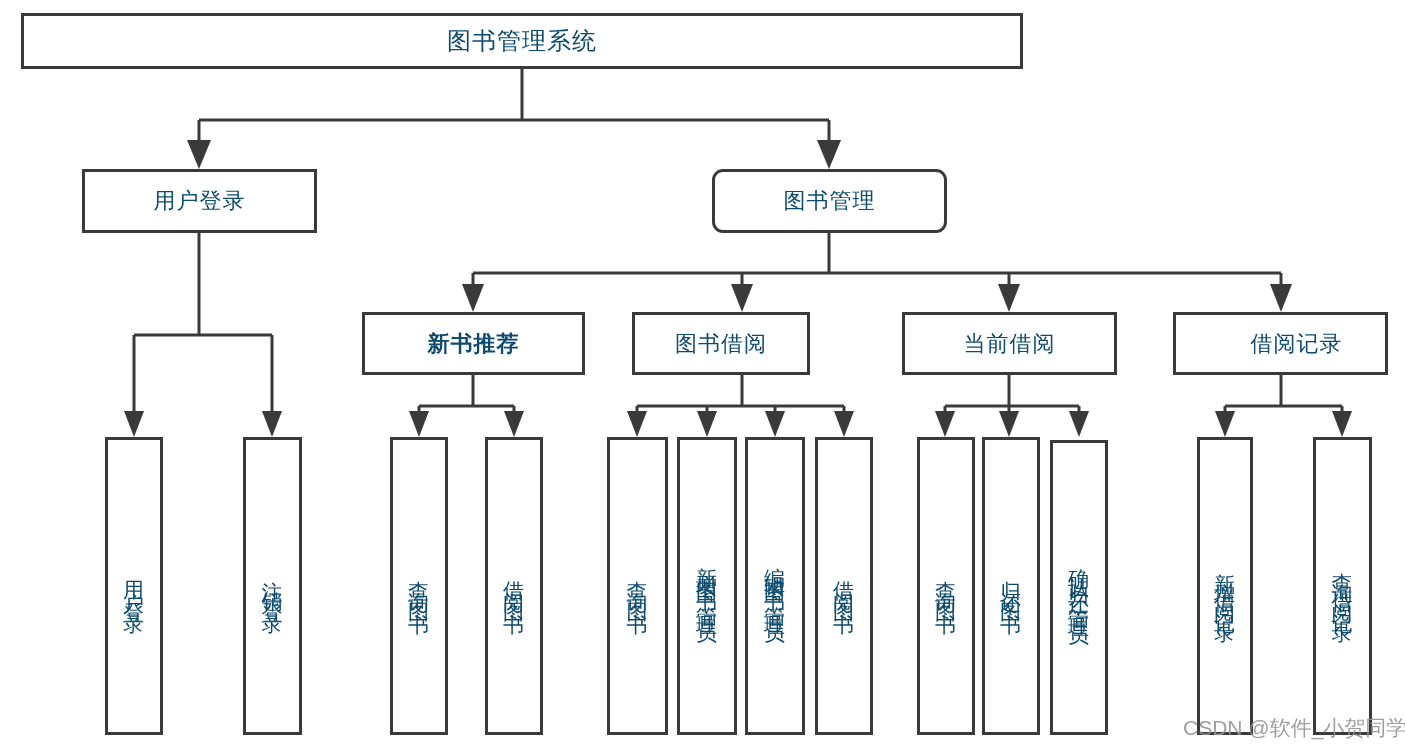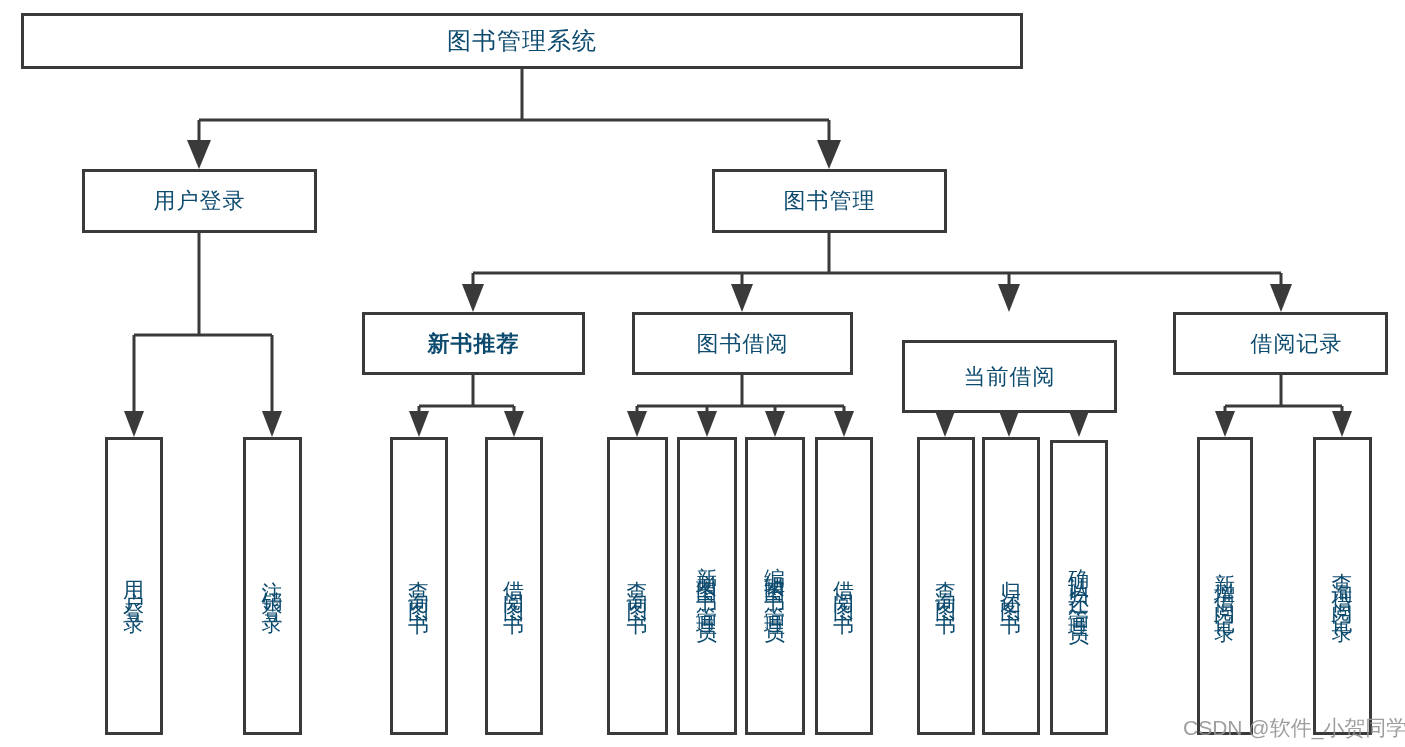--- a/index.html
+++ b/index.html
@@ -84,31 +84,31 @@
     </g>
   </svg>
 
   <div class="node rootbox" style="left:21px; top:13px; width:1002px; height:56px;">
     <span>图书管理系统</span>
   </div>
 
   <div class="node hbox" style="left:82px; top:169px; width:235px; height:64px;">
     <span>用户登录</span>
   </div>
-  <div class="node hbox" style="left:712px; top:169px; width:235px; height:64px;">
+  <div class="node hbox" style="left:712px; top:169px; width:235px; height:64px;border-radius:11px;">
     <span>图书管理</span>
   </div>
 
   <div class="node hbox" style="left:362px; top:312px; width:223px; height:63px;font-weight:bold;">
     <span>新书推荐</span>
   </div>
-  <div class="node hbox" style="left:632px; top:312px; width:221px; height:63px;">
+  <div class="node hbox" style="left:632px; top:312px; width:178px; height:63px;">
     <span>图书借阅</span>
   </div>
-  <div class="node hbox" style="left:902px; top:312px; width:215px; height:73px;margin-top:28px;">
+  <div class="node hbox" style="left:902px; top:312px; width:215px; height:63px;">
     <span>当前借阅</span>
   </div>
   <div class="node hbox" style="left:1173px; top:312px; width:215px; height:63px;padding-left:32px;">
     <span>借阅记录</span>
   </div>
 
   <div class="node vbox ls4" style="left:105px; top:437px; width:58px; height:298px;">
     <span>用户登录</span>
   </div>
   <div class="node vbox ls4" style="left:243px; top:437px; width:59px; height:298px;">

